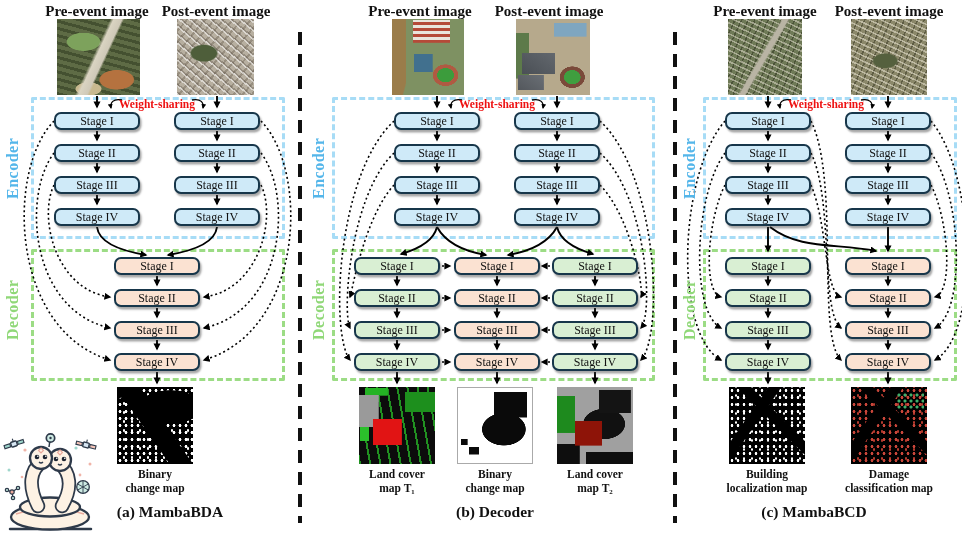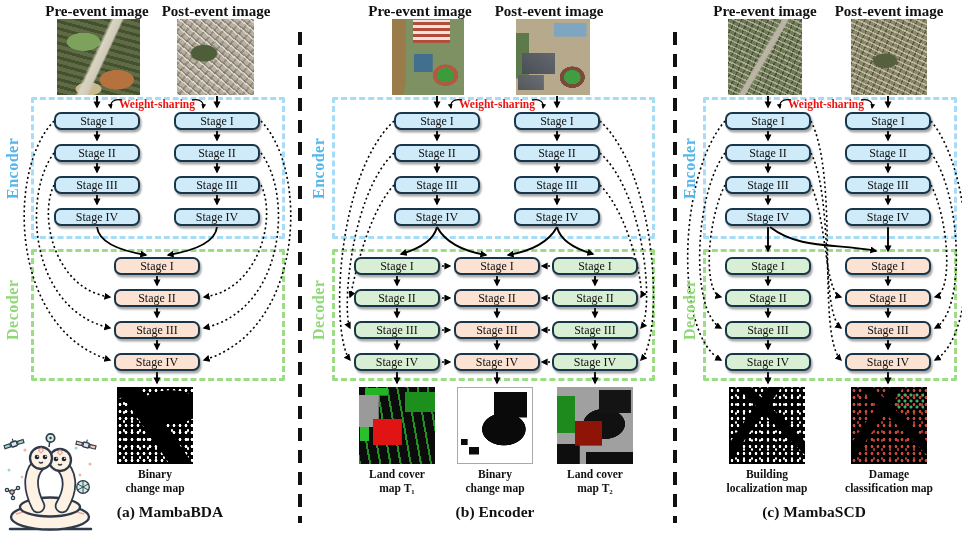--- a/index.html
+++ b/index.html
@@ -377,21 +377,21 @@
   <div class="stage green" style="left:552px;top:289px">Stage II</div>
   <div class="stage green" style="left:552px;top:321px">Stage III</div>
   <div class="stage green" style="left:552px;top:353px">Stage IV</div>
 
   <div class="outmap out-b1" style="left:359px;width:76px"></div>
   <div class="outmap out-b2" style="left:457px;width:76px"></div>
   <div class="outmap out-b3" style="left:557px;width:76px"></div>
   <div class="outlabel" style="left:397px"><span>Land cover</span><br><span>map T₁</span></div>
   <div class="outlabel" style="left:495px"><span>Binary</span><br><span>change map</span></div>
   <div class="outlabel" style="left:595px"><span>Land cover</span><br><span>map T₂</span></div>
-  <div class="caption" style="left:495px">(b) Encoder</div>
+  <div class="caption" style="left:495px">(b) Decoder</div>
 
   <div class="toplabel" style="left:765px">Pre-event image</div>
   <div class="toplabel" style="left:889px">Post-event image</div>
   <div class="sat sat-c-pre" style="left:728px;width:74px"></div>
   <div class="sat sat-c-post" style="left:851px;width:76px"></div>
 
   <div class="dashbox encbox" style="left:703px;top:97px;width:254px;height:142px"></div>
   <div class="sidelabel enclab" style="left:681px;top:129px">Encoder</div>
   <div class="ws" style="left:826px">Weight-sharing</div>
 
@@ -415,15 +415,15 @@
   <div class="stage pink" style="left:845px;top:289px">Stage II</div>
   <div class="stage pink" style="left:845px;top:321px">Stage III</div>
   <div class="stage pink" style="left:845px;top:353px">Stage IV</div>
 
   <div class="outmap out-c1" style="left:729px;width:76px"></div>
   <div class="outmap out-c2" style="left:851px;width:76px">
       <div class="greenpatch"></div>
     </div>
   <div class="outlabel" style="left:889px"><span>Damage</span><br><span>classification map</span></div>
   <div class="outlabel" style="left:767px"><span>Building</span><br><span>localization map</span></div>
-  <div class="caption" style="left:814px">(c) MambaSCD</div>
+  <div class="caption" style="left:814px">(c) MambaBCD</div>
 
 </div>
 
 </body></html>

